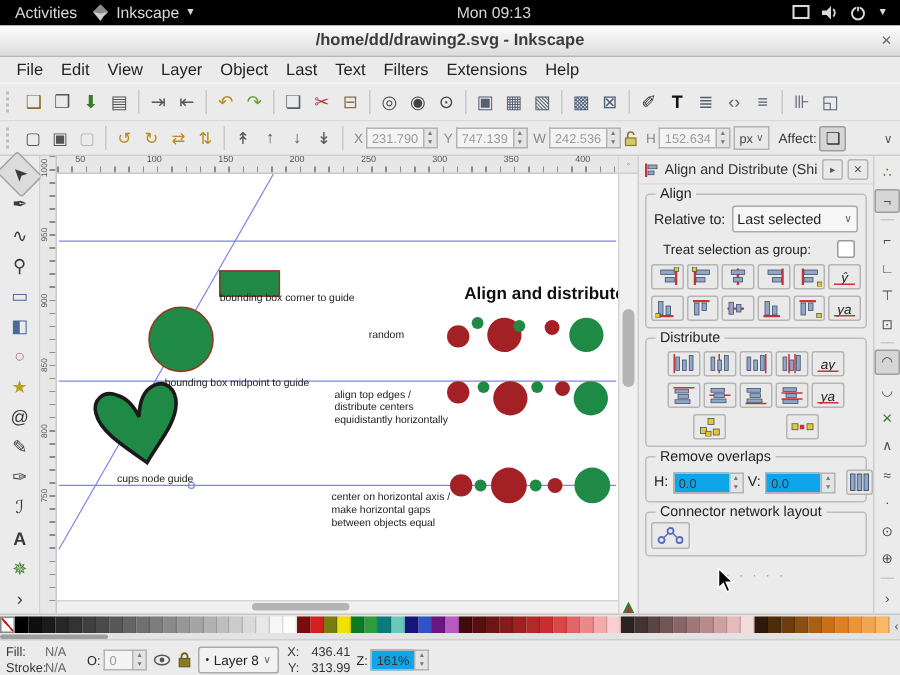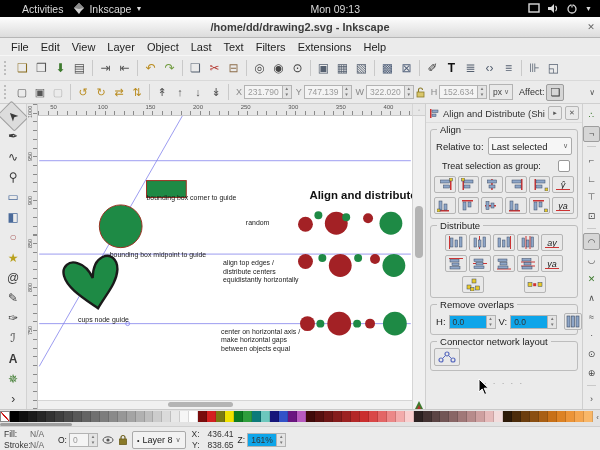--- a/index.html
+++ b/index.html
@@ -2,21 +2,21 @@
 <html><head>
 <meta charset="utf-8">
 <style>
   html,body{margin:0;padding:0}
   body{width:600px;height:450px;overflow:hidden;background:#ebebeb;
        font-family:"Liberation Sans","DejaVu Sans",sans-serif;font-size:11px;color:#222}
   #app{position:relative;width:600px;height:450px}
 
   
   #topbar{height:17px;background:#000;color:#d9d9d9;display:flex;align-items:center;font-size:10.5px}
-  #topbar .tb-left{display:flex;align-items:flex-start;gap:10px;padding-left:22px}
+  #topbar .tb-left{display:flex;align-items:flex-start;gap:10px;padding-left:10px}
   #topbar .tb-center{flex:1;text-align:center}
   #topbar .tb-right{display:flex;align-items:center;gap:7px;padding-right:8px}
   .appmenu{display:flex;align-items:center;gap:4px}
   .sysico{display:inline-flex;width:12px;height:11px}
 
   
   #titlebar{height:20px;background:linear-gradient(#fdfdfd,#dcdcdc);border-bottom:1px solid #b6b6b6;
             display:flex;align-items:center;font-size:11px;color:#3c3c3c}
   #titlebar .tt{flex:1;text-align:center;font-weight:bold}
   #titlebar .closew{width:18px;text-align:center;color:#666;font-size:9px;cursor:default}
@@ -233,21 +233,21 @@
         <span class="fieldlab">Y</span>
         <div class="spin">
           <span class="val">747.139</span>
           <span class="arr">
             <span>▲</span>
             <span>▼</span>
           </span>
         </div>
         <span class="fieldlab">W</span>
         <div class="spin">
-          <span class="val">322.020</span>
+          <span class="val">242.536</span>
           <span class="arr">
             <span>▲</span>
             <span>▼</span>
           </span>
         </div>
         <span class="lockico">
           <svg width="9" height="11" viewBox="0 0 9 11">
             <rect x="1" y="5" width="7" height="5" fill="#d9c66a" stroke="#8a7a28" stroke-width="0.8"></rect>
             <path d="M2.5,5 V3 A2,2 0 0 1 6.5,3" fill="none" stroke="#8a7a28" stroke-width="1.1"></path>
           </svg>
@@ -759,21 +759,21 @@
       </svg>
     <div class="layerbox">
       <span style="font-size:7px">•</span>
       <span>Layer 8</span>
       <span style="font-size:7px;color:#666">∨</span>
     </div>
     <div class="xyblock">
       <span>X:</span>
       <span>436.41</span>
       <span>Y:</span>
-      <span>838.65</span>
+      <span>313.99</span>
     </div>
     <div class="zblock">
       <span>Z:</span>
       <div class="spin on">
         <span class="val" style="min-width:22px">161%</span>
         <span class="arr">
             <span>▲</span>
             <span>▼</span>
           </span>
       </div>

